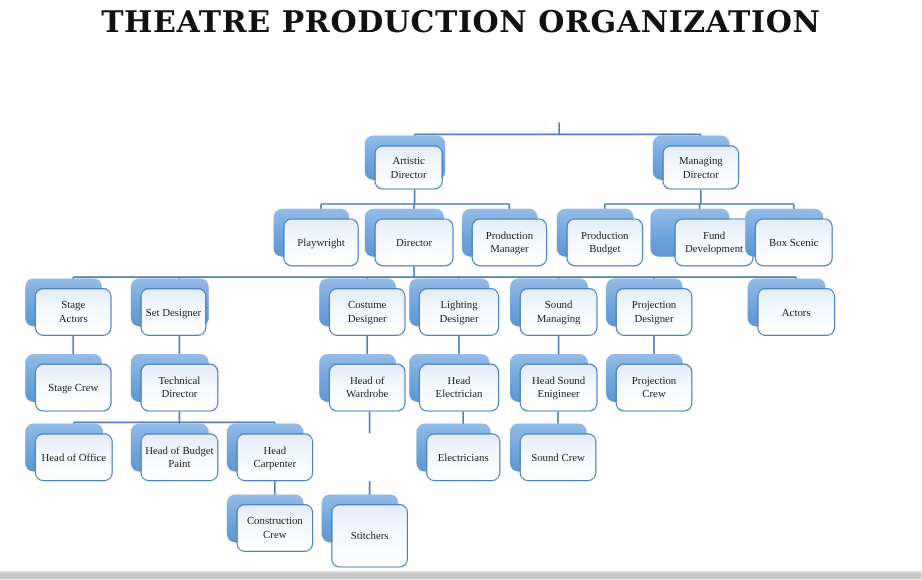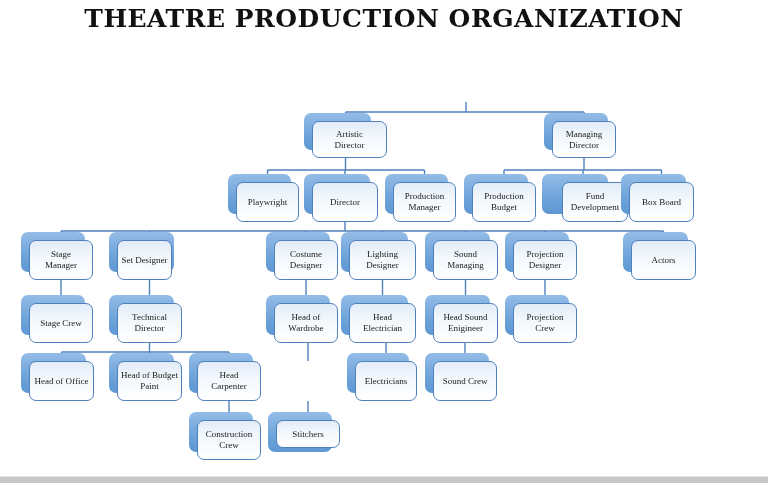--- a/index.html
+++ b/index.html
@@ -95,21 +95,21 @@
         <line x1="149.5" y1="352" x2="149.5" y2="361" stroke="#4f81bd" stroke-width="1.4"></line>
         <line x1="229" y1="352" x2="229" y2="361" stroke="#4f81bd" stroke-width="1.4"></line>
         <line x1="308" y1="343" x2="308" y2="361" stroke="#4f81bd" stroke-width="1.4"></line>
         <line x1="386" y1="343" x2="386" y2="361" stroke="#4f81bd" stroke-width="1.4"></line>
         <line x1="465" y1="343" x2="465" y2="361" stroke="#4f81bd" stroke-width="1.4"></line>
         <line x1="229" y1="401" x2="229" y2="420" stroke="#4f81bd" stroke-width="1.4"></line>
         <line x1="308" y1="401" x2="308" y2="420" stroke="#4f81bd" stroke-width="1.4"></line>
       </svg>
       <div class="node" style="left: 304px; top: 113px; width: 75px; height: 45px;">
         <div class="accent" style="width: 67px; height: 37px;"></div>
-        <div class="face" style="width: 75px; height: 37px;">
+        <div class="face" style="width: 57px; height: 37px;">
           <span class="lbl">Artistic
 Director</span>
         </div>
       </div>
       <div class="node" style="left: 544px; top: 113px; width: 72px; height: 45px;">
         <div class="accent" style="width: 64px; height: 37px;"></div>
         <div class="face" style="width: 64px; height: 37px;">
           <span class="lbl">Managing
 Director</span>
         </div>
@@ -143,28 +143,28 @@
       <div class="node" style="left: 542px; top: 174px; width: 74px; height: 48px;">
         <div class="accent" style="width: 66px; height: 40px;"></div>
         <div class="face" style="width: 66px; height: 40px; margin-left: 12px;">
           <span class="lbl">Fund
 Development</span>
         </div>
       </div>
       <div class="node" style="left: 621px; top: 174px; width: 73px; height: 48px;">
         <div class="accent" style="width: 65px; height: 40px;"></div>
         <div class="face" style="width: 65px; height: 40px;">
-          <span class="lbl">Box Board</span>
+          <span class="lbl">Box Scenic</span>
         </div>
       </div>
       <div class="node" style="left: 21px; top: 232px; width: 72px; height: 48px;">
         <div class="accent" style="width: 64px; height: 40px;"></div>
         <div class="face" style="width: 64px; height: 40px;">
           <span class="lbl">Stage
-Manager</span>
+Actors</span>
         </div>
       </div>
       <div class="node" style="left: 109px; top: 232px; width: 73px; height: 48px;">
         <div class="accent" style="width: 65px; height: 40px;"></div>
         <div class="face" style="width: 55px; height: 40px;">
           <span class="lbl">Set Designer</span>
         </div>
       </div>
       <div class="node" style="left: 266px; top: 232px; width: 72px; height: 48px;">
         <div class="accent" style="width: 64px; height: 40px;"></div>
@@ -275,19 +275,19 @@
       </div>
       <div class="node" style="left: 189px; top: 412px; width: 72px; height: 48px;">
         <div class="accent" style="width: 64px; height: 40px;"></div>
         <div class="face" style="width: 64px; height: 40px;">
           <span class="lbl">Construction
 Crew</span>
         </div>
       </div>
       <div class="node" style="left: 268px; top: 412px; width: 72px; height: 48px;">
         <div class="accent" style="width: 64px; height: 40px;"></div>
-        <div class="face" style="width: 64px; height: 28px;">
+        <div class="face" style="width: 64px; height: 53px;">
           <span class="lbl">Stitchers</span>
         </div>
       </div>
     </div>
   <div class="bottom-bar"></div>
 </div>
 
 </body></html>

